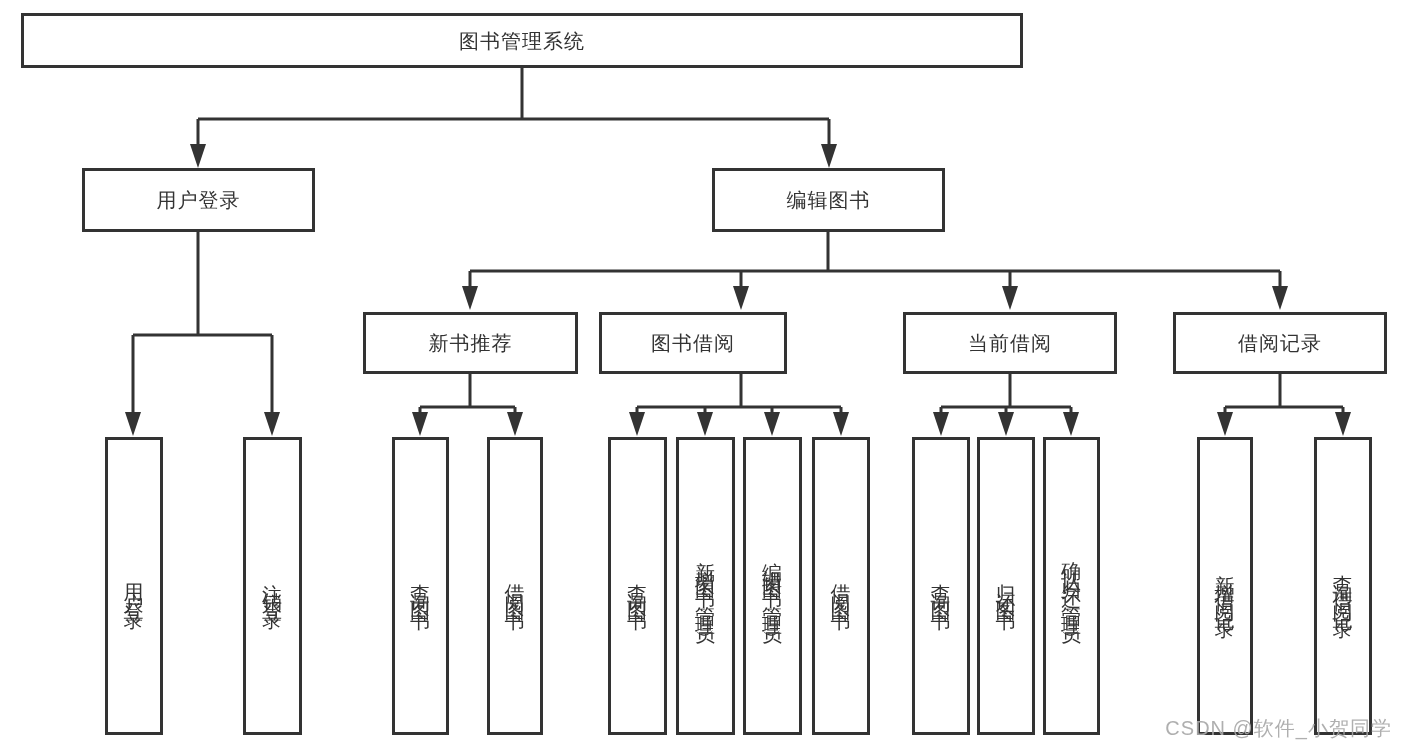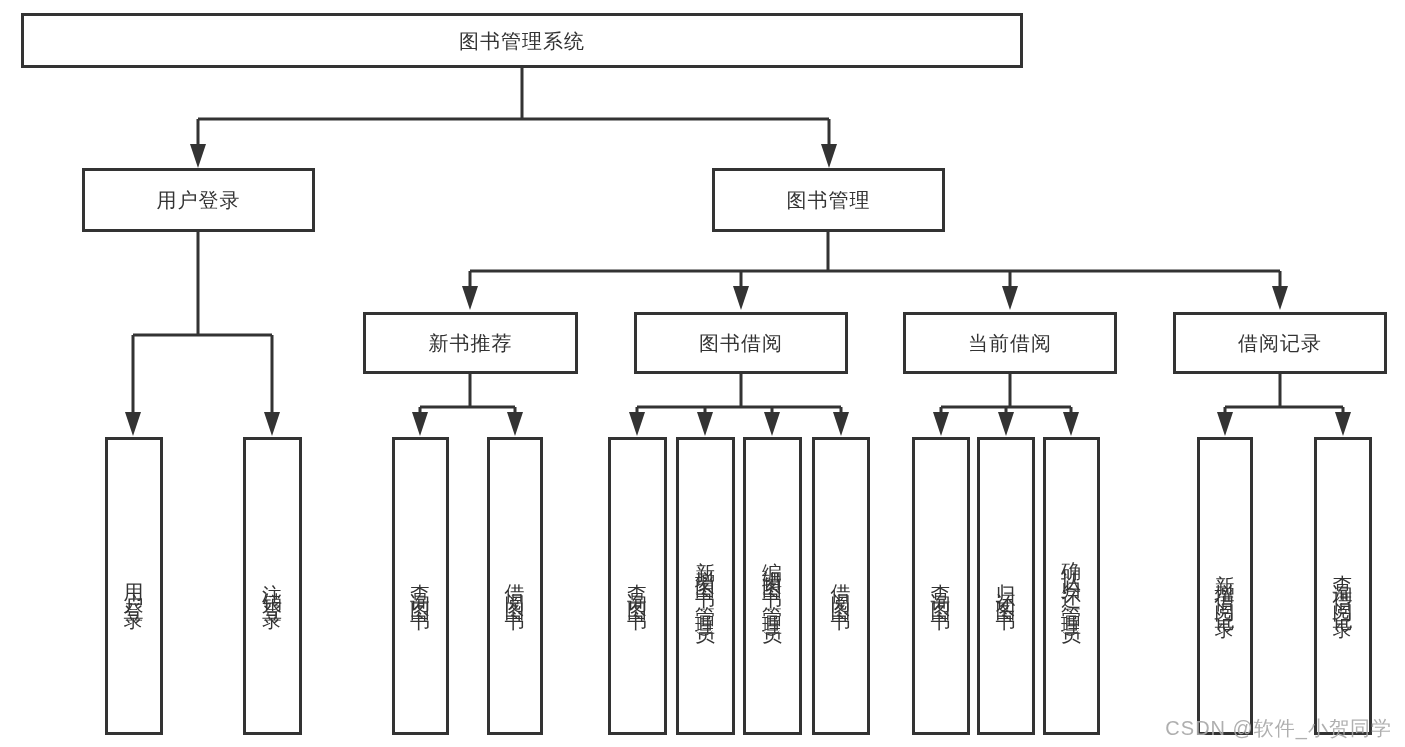--- a/index.html
+++ b/index.html
@@ -33,21 +33,21 @@
   .leaf .vtxt{
     letter-spacing:9px;
     line-height:1;
   }
   
   .n-root {left:21px;  top:13px;  width:1002px; height:55px;}
   .n-l2a  {left:82px;  top:168px; width:233px;  height:64px;}
   .n-l2b  {left:712px; top:168px; width:233px;  height:64px;}
   .n-l3   {top:312px; height:62px;}
   .n-l3a  {left:363px;  width:215px;justify-content:center;}
-  .n-l3b  {left:634px;  width:214px;}
+  .n-l3b  {left:599px;  width:188px;}
   .n-l3c  {left:903px;  width:214px;}
   .n-l3d  {left:1173px; width:214px;}
   .lf1 {left:105px;  width:58px;}
   .lf2 {left:243px;  width:59px;}
   .lf3 {left:392px;  width:57px;}
   .lf4 {left:487px;  width:56px;}
   .lf5 {left:608px;  width:59px;}
   .lf6 {left:676px;  width:59px;}
   .lf7 {left:743px;  width:59px;}
   .lf8 {left:812px;  width:58px;}
@@ -113,21 +113,21 @@
   </svg>
 
   <div class="box n-root">
     <span class="hlabel">图书管理系统</span>
   </div>
 
   <div class="box n-l2a">
     <span class="hlabel">用户登录</span>
   </div>
   <div class="box n-l2b">
-    <span class="hlabel">图书管理</span>
+    <span class="hlabel">编辑图书</span>
   </div>
 
   <div class="box n-l3 n-l3a">
     <span class="hlabel">新书推荐</span>
   </div>
   <div class="box n-l3 n-l3b">
     <span class="hlabel">图书借阅</span>
   </div>
   <div class="box n-l3 n-l3d">
     <span class="hlabel">借阅记录</span>

